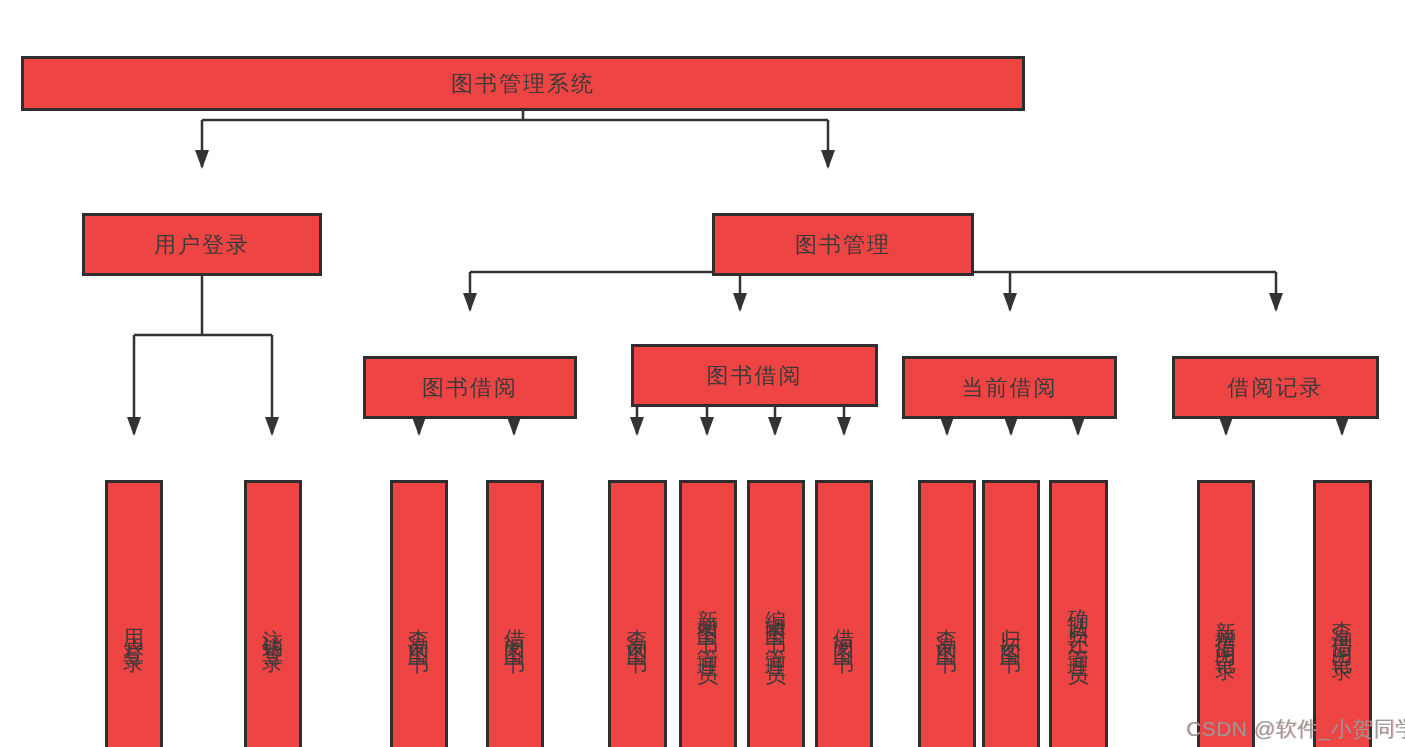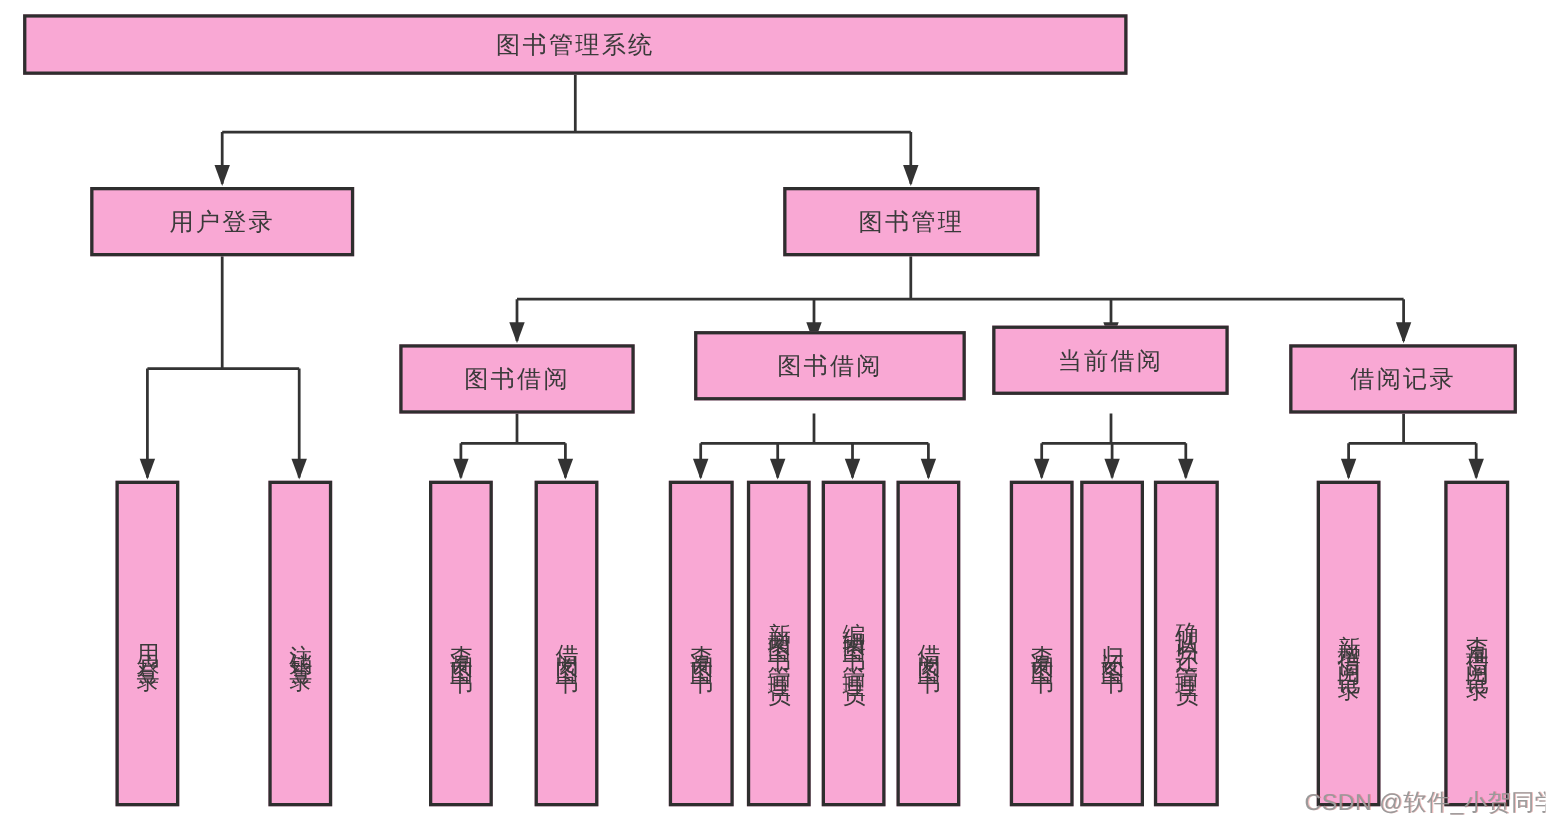--- a/index.html
+++ b/index.html
@@ -5,23 +5,23 @@
   html,body{margin:0;padding:0;background:#ffffff;}
   body{
     width:1405px;height:747px;position:relative;overflow:hidden;
     font-family:"Liberation Sans","DejaVu Sans",sans-serif;
   }
   .stage{position:absolute;left:0;top:0;width:1405px;height:747px;}
   svg.wires{position:absolute;left:0;top:0;z-index:0;}
   svg.wires .ln{stroke:var(--line,#333333);stroke-width:2.5;fill:none;}
   svg.wires .ar{fill:var(--line,#333333);stroke:none;}
   .box{
-    position:absolute;box-sizing:border-box;background:#f9a8d4;
+    position:absolute;box-sizing:border-box;background:#ef4444;
     border:3px solid var(--border,#2e2e2e);color:var(--text,#3a3a3a);
-    display:flex;align-items:center;justify-content:center;z-index:1;
+    display:flex;align-items:center;justify-content:center;z-index:1;margin-top:43px;
   }
   .box.h{font-size:22px;letter-spacing:2px;white-space:nowrap;}
   .box.v{
     writing-mode:vertical-rl;text-orientation:mixed;
     font-size:21px;letter-spacing:8px;line-height:1;
   }
   .watermark{
     position:absolute;left:1186px;top:715px;z-index:2;white-space:nowrap;
     font-size:21px;letter-spacing:0.5px;color:var(--watermark,#9a9a9a);
     text-shadow:1px 0 0 rgba(205,80,80,0.38);
@@ -64,25 +64,25 @@
     <polygon class="ar" points="1071,417 1085,417 1078,436"></polygon>
 
     <path class="ln" d="M1276 376 V403 M1226 403 H1342 M1226 403 V434 M1342 403 V434"></path>
     <polygon class="ar" points="1219,417 1233,417 1226,436"></polygon>
     <polygon class="ar" points="1335,417 1349,417 1342,436"></polygon>
   </svg>
 
   <div class="box h" style="left:21px;top:13px;width:1004px;height:55px">图书管理系统</div>
 
   <div class="box h" style="left:82px;top:170px;width:240px;height:63px">用户登录</div>
-  <div class="box h" style="left:712px;top:170px;width:233px;height:63px">图书管理</div>
+  <div class="box h" style="left:712px;top:170px;width:262px;height:63px">图书管理</div>
 
   <div class="box h" style="left:363px;top:313px;width:214px;height:63px">图书借阅</div>
   <div class="box h" style="left:631px;top:301px;width:247px;height:63px">图书借阅</div>
-  <div class="box h" style="left:902px;top:296px;width:215px;height:63px">当前借阅</div>
+  <div class="box h" style="left:902px;top:313px;width:215px;height:63px">当前借阅</div>
   <div class="box h" style="left:1172px;top:313px;width:207px;height:63px">借阅记录</div>
 
   <div class="box v" style="left:105px;top:437px;width:58px;height:296px">用户登录</div>
   <div class="box v" style="left:244px;top:437px;width:58px;height:296px">注销登录</div>
 
   <div class="box v" style="left:390px;top:437px;width:58px;height:296px">查询图书</div>
   <div class="box v" style="left:486px;top:437px;width:58px;height:296px">借阅图书</div>
 
   <div class="box v" style="left:608px;top:437px;width:59px;height:296px">查询图书</div>
   <div class="box v" style="left:679px;top:437px;width:58px;height:296px">新增图书（管理员）</div>

